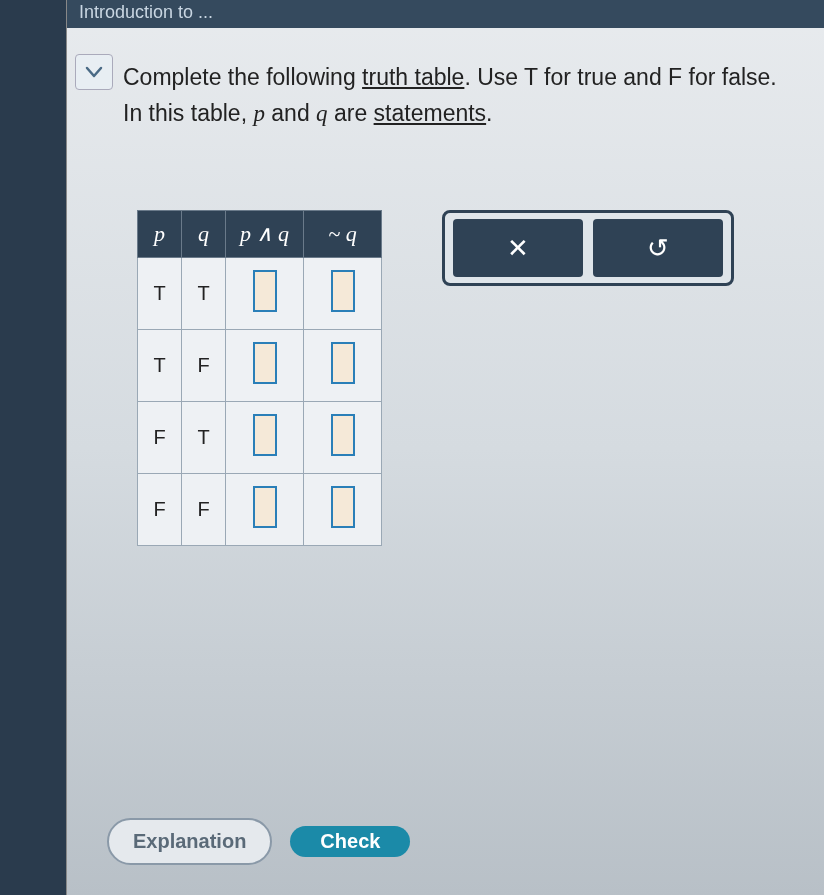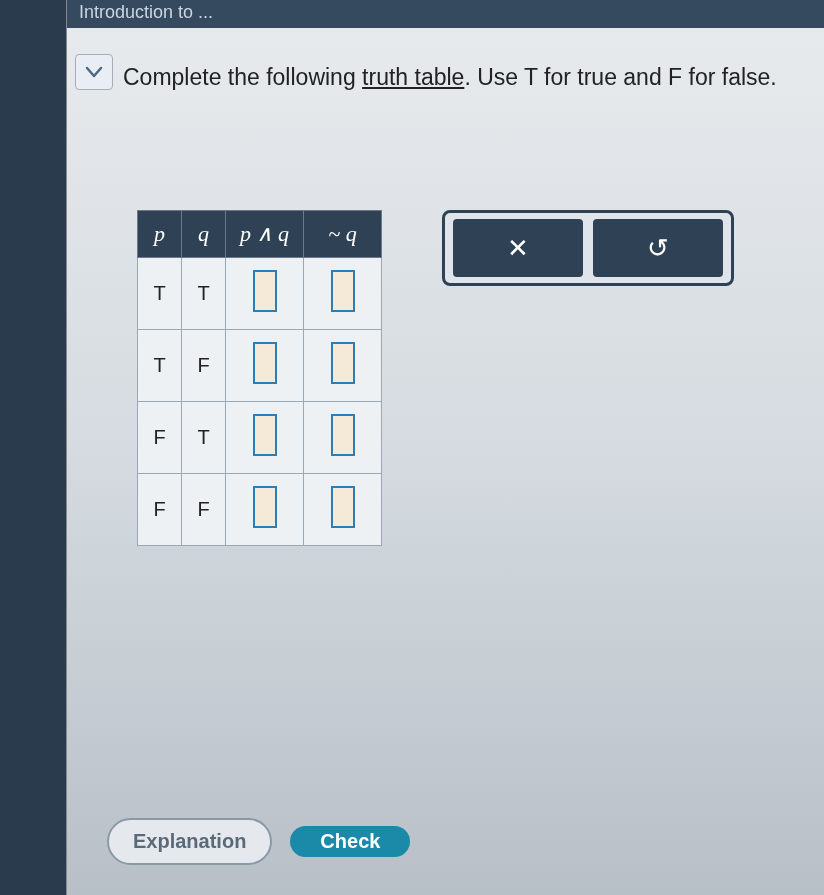--- a/index.html
+++ b/index.html
@@ -160,20 +160,23 @@
   <div class="chevron-btn">
     <svg width="20" height="20" viewBox="0 0 20 20">
         <path d="M3 6 L10 14 L17 6" fill="none" stroke="#4a6a85" stroke-width="2.5" stroke-linecap="round" stroke-linejoin="round"></path>
       </svg>
   </div>
 
   <div class="instructions">
     <div>
       <span>Complete the following </span><span class="link">truth table</span><span>. Use T for true and F for false.</span>
     </div>
+    <div>
+      <span>In this table, </span><span class="var">p</span><span> and </span><span class="var">q</span><span> are </span><span class="link">statements</span><span>.</span>
+    </div>
   </div>
 
   <div class="work-row">
     <table class="truth-table">
       <thead>
         <tr>
           <th class="narrow">p</th>
           <th class="narrow">q</th>
           <th class="wide">p ∧ q</th>
           <th class="wide">~ q</th>

